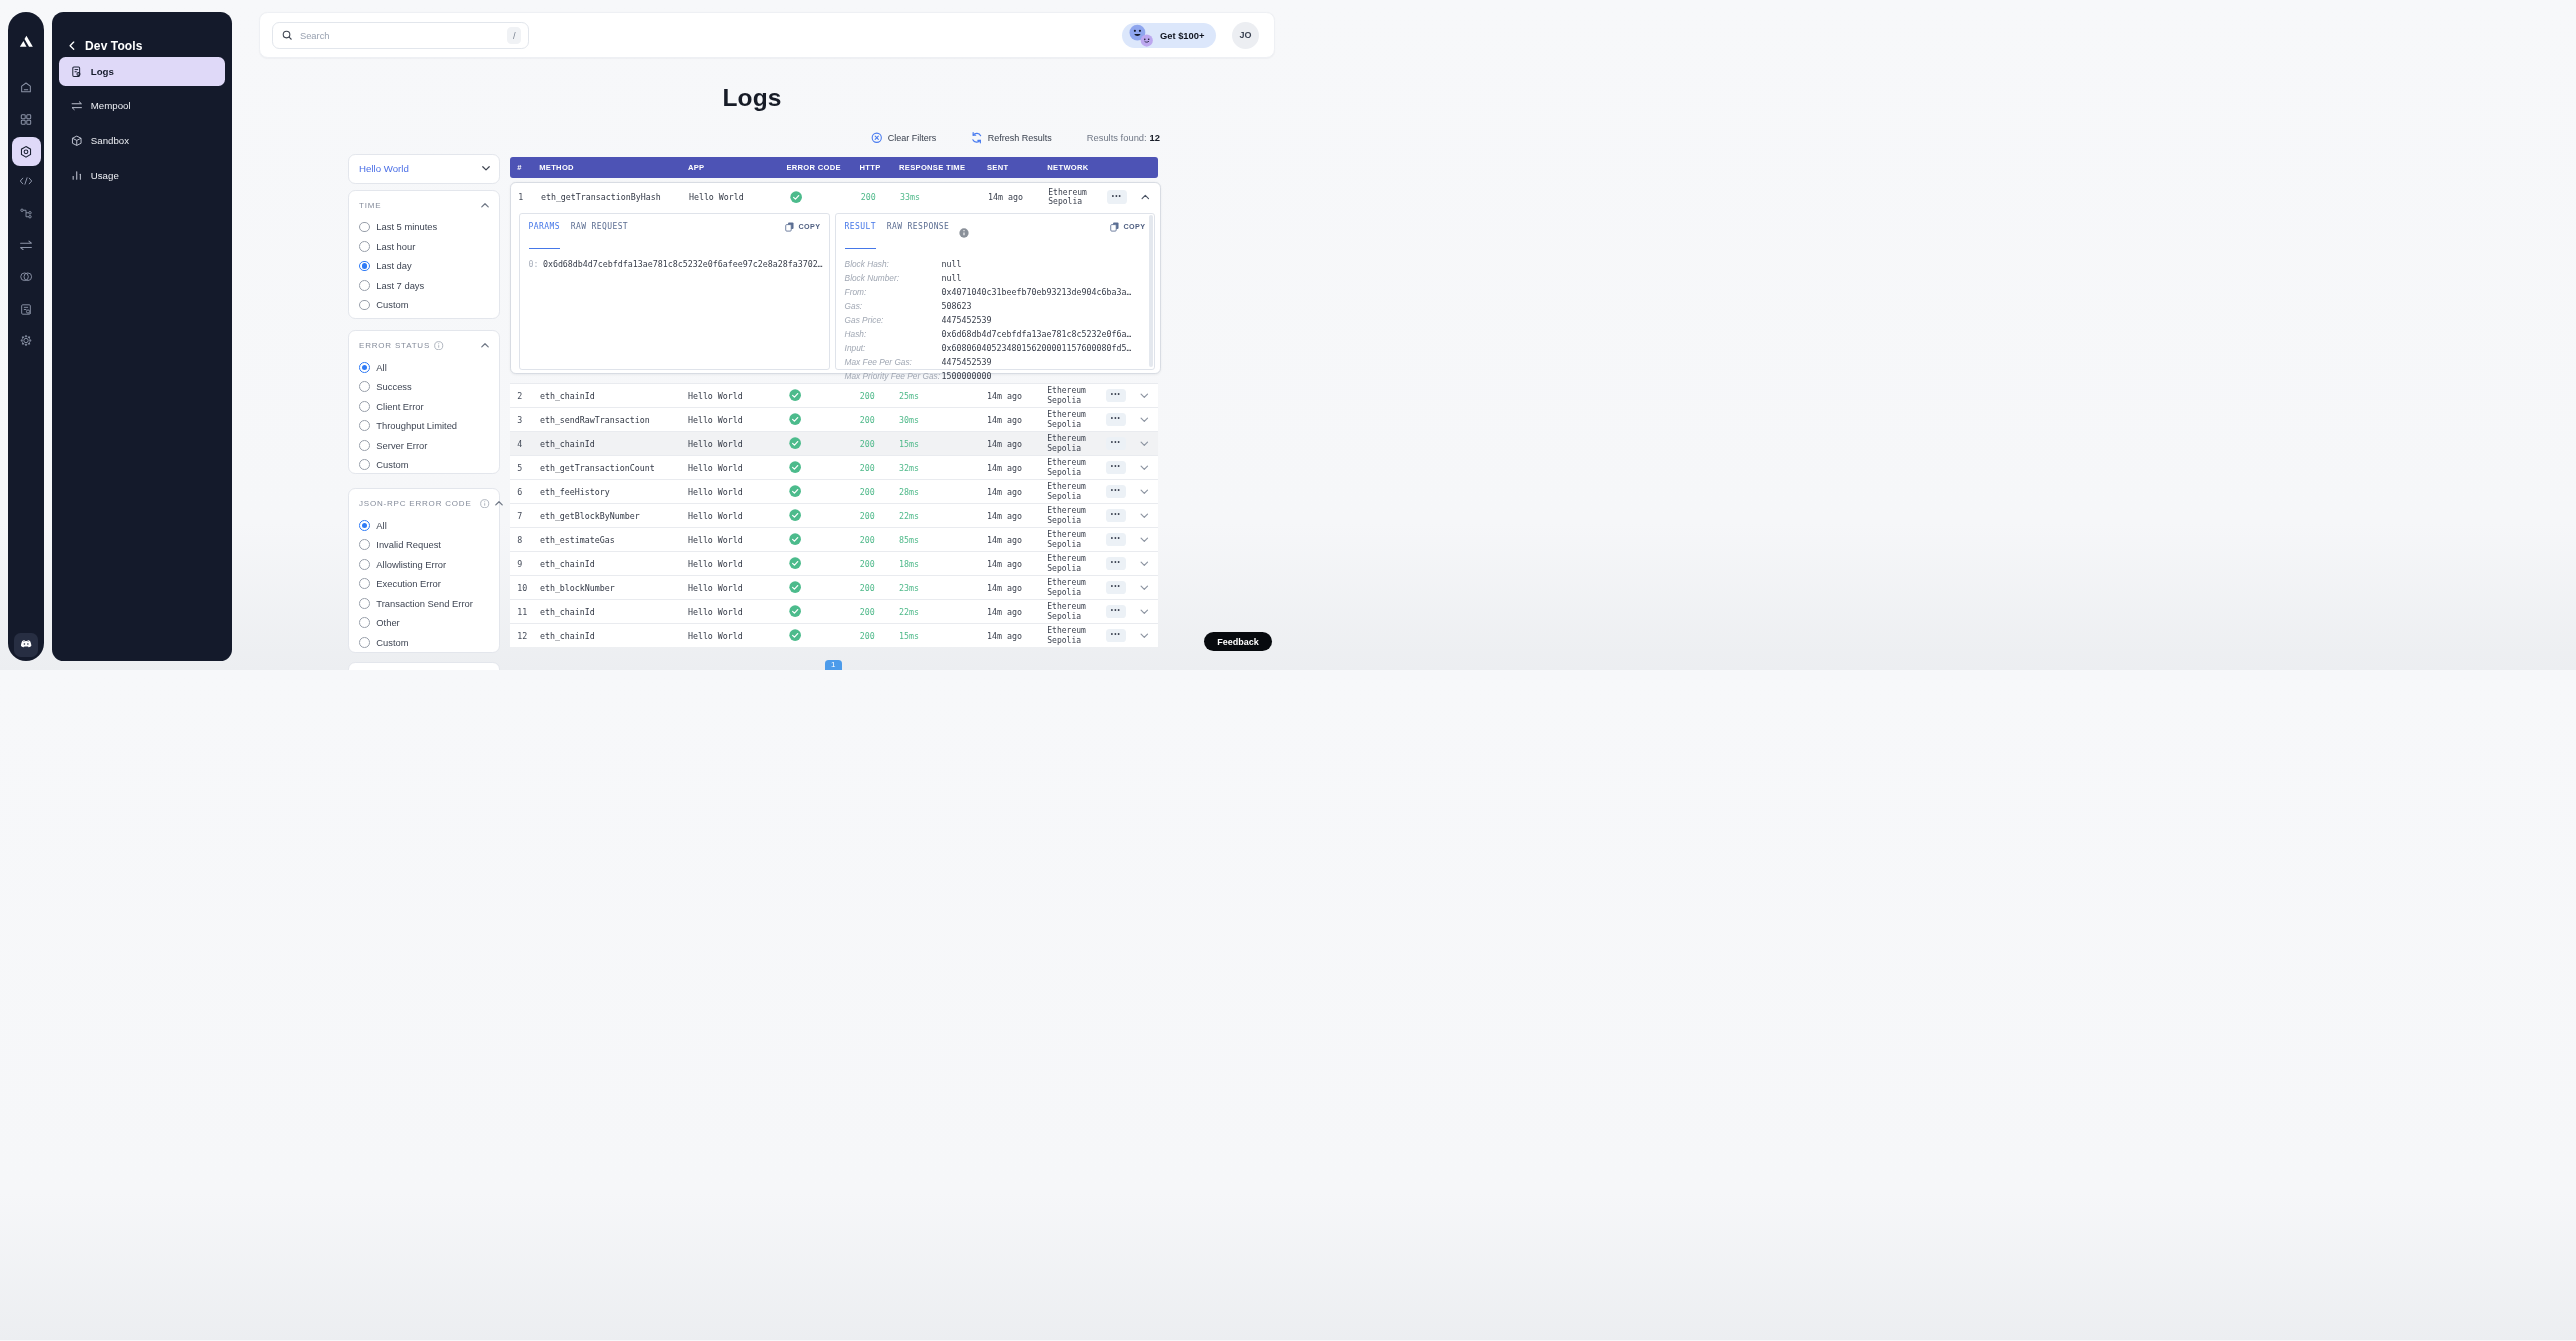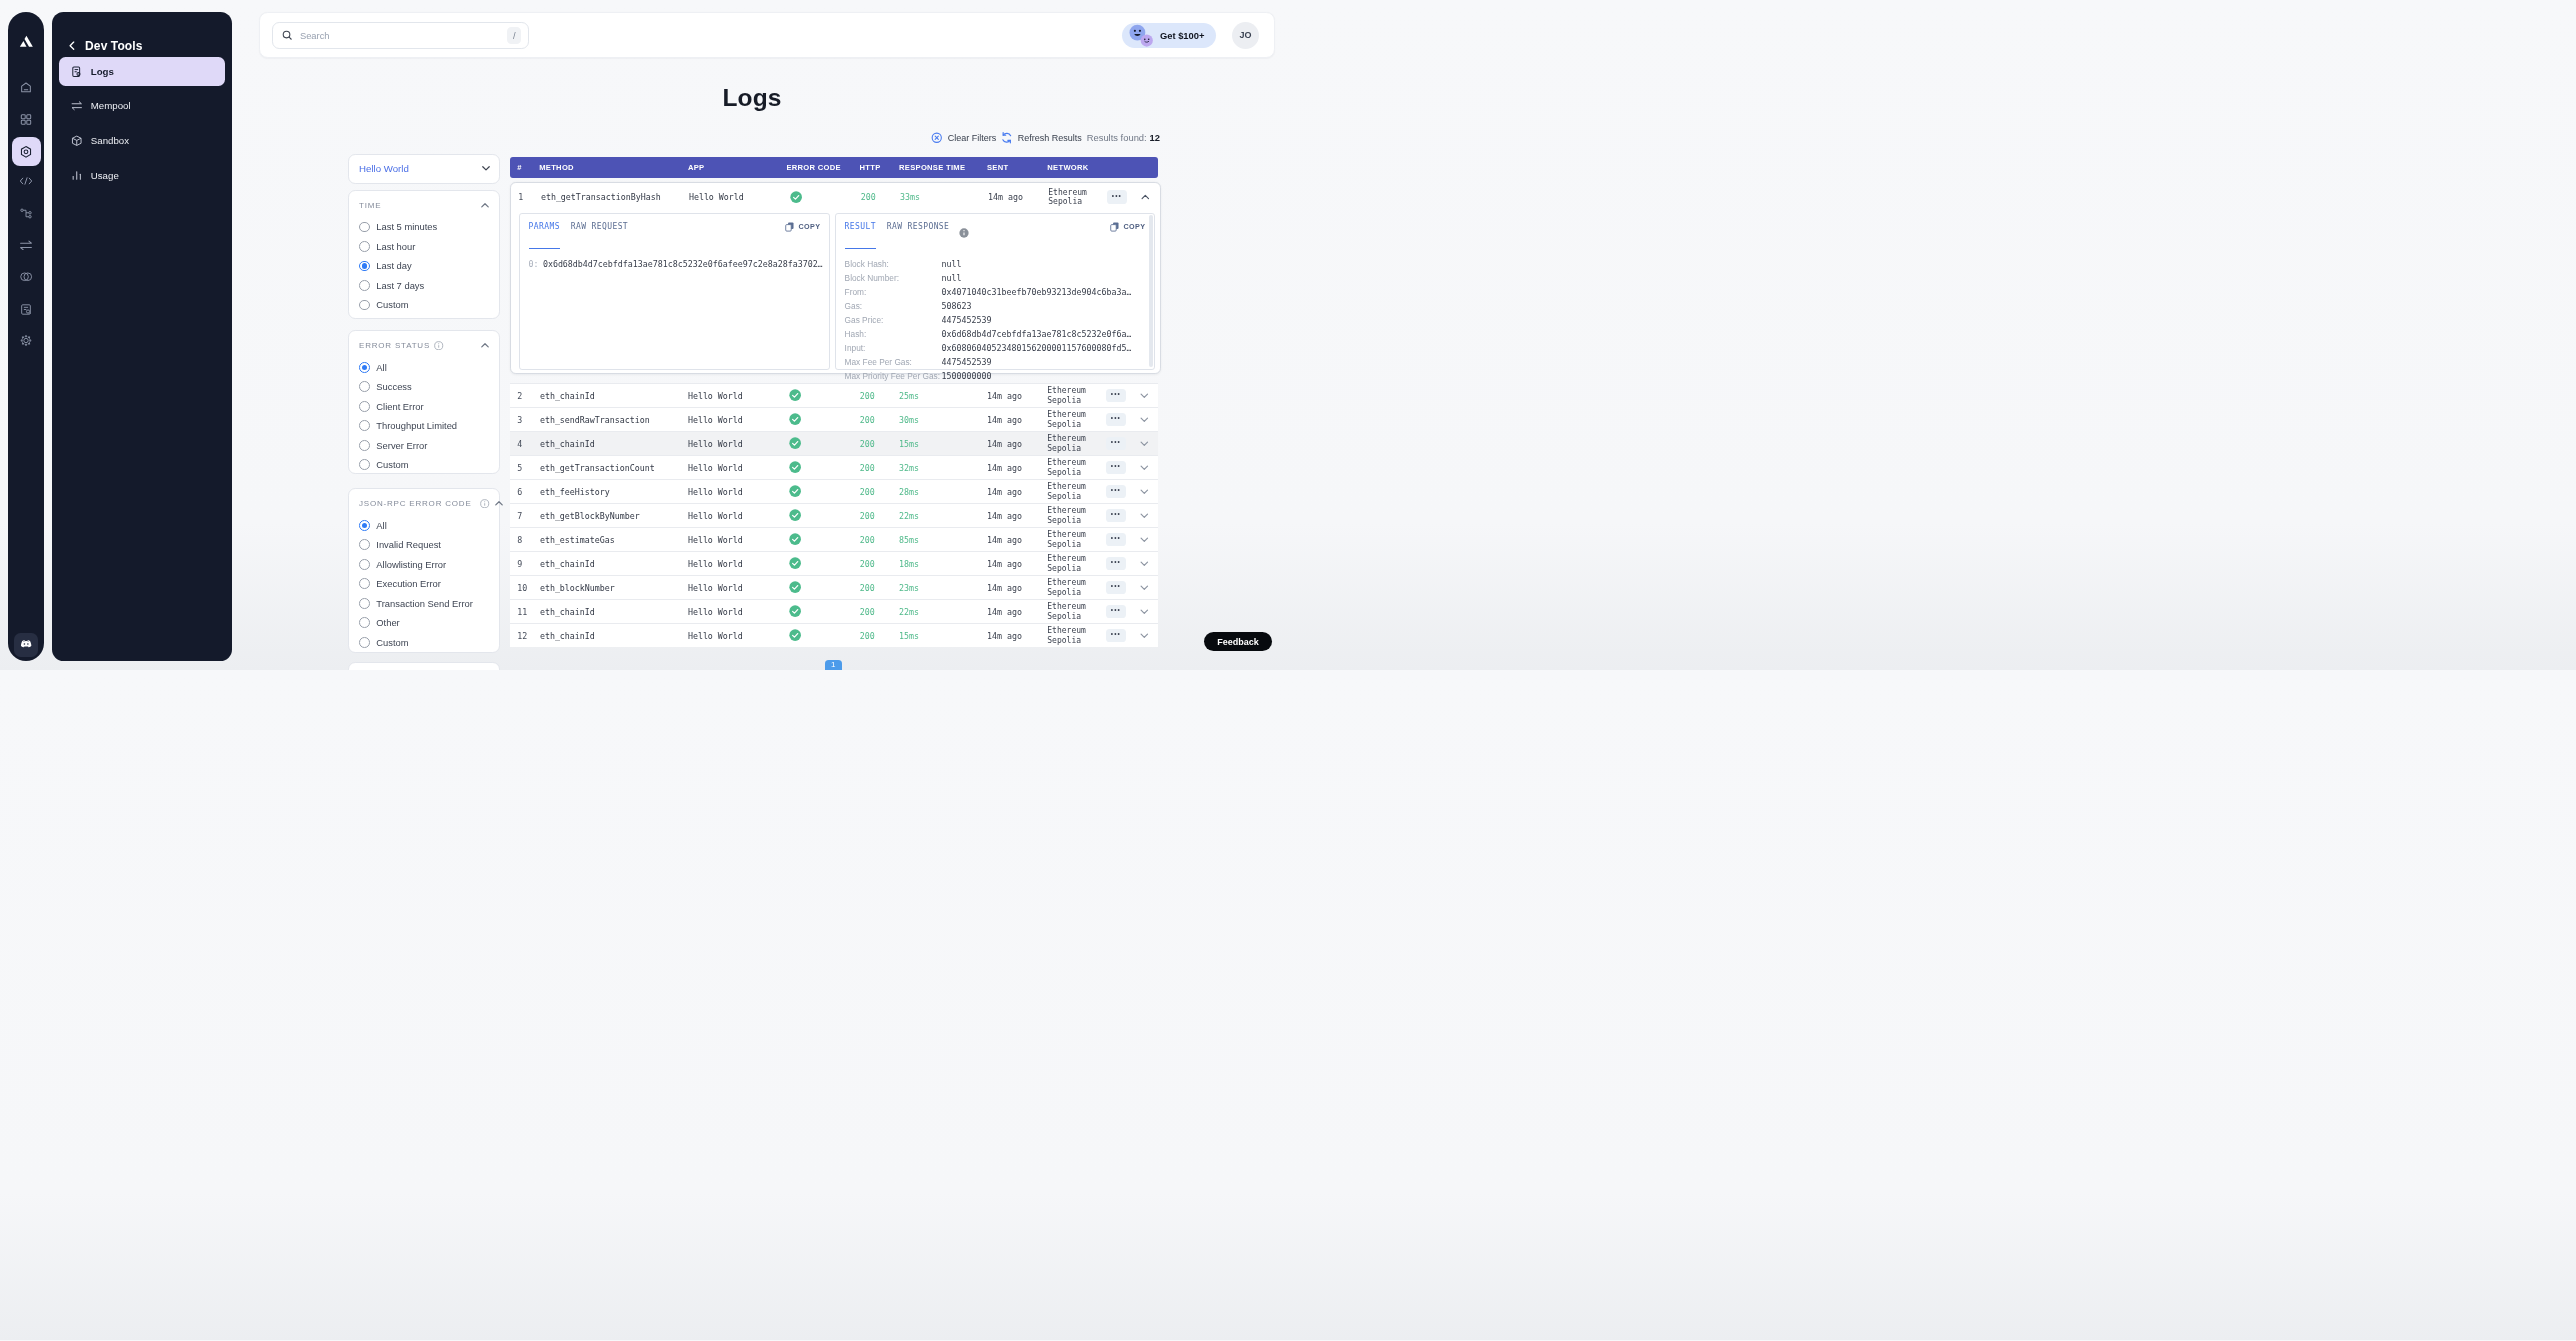--- a/index.html
+++ b/index.html
@@ -30,21 +30,21 @@
   .search { position:absolute; left:12.3px; top:9.4px; width:257px; height:27px; border:0.7px solid #E2E6EC; border-radius:7.2px; display:flex; align-items:center; padding:0 7.2px 0 8.6px; gap:7.2px; background:#fff; }
   .search .ph { font-size:9.4px; color:#98A1B0; flex:1; }
   .kbd { width:13.7px; height:17.3px; background:#F0F2F5; border-radius:4.3px; color:#7C8593; font-size:9.4px; display:flex; align-items:center; justify-content:center; }
   .promo { position:absolute; right:58px; top:10.8px; height:25px; border-radius:12.6px; background:#DCE7FB; display:flex; align-items:center; padding:0 11.5px 0 5.8px; gap:5.8px; }
   .promo-faces { position:relative; width:26px; height:23px; }
   .promo-label { font-size:9.4px; font-weight:700; color:#10141F; }
   .avatar { position:absolute; right:15px; top:9.4px; width:27px; height:27px; border-radius:50%; background:#ECEEF2; display:flex; align-items:center; justify-content:center; font-size:9px; font-weight:700; color:#3A4252; }
 
   
   .page-title { position:absolute; left:346px; top:84px; width:812px; text-align:center; font-size:24.5px; font-weight:700; color:#171C27; letter-spacing:0.1px; }
-  .toolbar { position:absolute; top:132px; left:510px; width:650px; display:flex; justify-content:flex-end; align-items:center; gap:5px; }
+  .toolbar { position:absolute; top:132px; left:510px; width:650px; display:flex; justify-content:flex-end; align-items:center; gap:35px; }
   .tbtn { display:flex; align-items:center; gap:5px; font-size:9px; color:#39404E; font-weight:500; }
   .results { font-size:9.4px; color:#707886; }
   .results b { color:#171C27; font-weight:600; margin-left:2.9px; }
 
   
   .fcard { position:absolute; left:348px; width:152px; background:#FFFFFF; border:0.7px solid #E3E6EC; border-radius:7.2px; }
   .fdrop { top:154px; height:29.6px; display:flex; align-items:center; justify-content:space-between; padding:0 8.6px 0 10px; }
   .fdrop .val { font-size:9.7px; color:#4B6FE6; }
   .fsec { padding:10px 10px 7.2px 10px; }
   .ftitle-row { display:flex; align-items:center; gap:4.3px; margin-bottom:7.2px; }
@@ -93,21 +93,21 @@
   .panel-res { left:324px; width:320px; }
   .ptabs { display:flex; gap:10.8px; padding:8px 8.6px 0 8.6px; align-items:center; }
   .ptab { font-family:"DejaVu Sans Mono", monospace; font-size:8px; letter-spacing:0.4px; color:#5C6E92; padding-bottom:17px; }
   .ptab.active { color:#4577E8; border-bottom:1.4px solid #4577E8; }
   .copy { position:absolute; right:8.6px; top:8.6px; display:flex; align-items:center; gap:3.6px; font-size:7.2px; font-weight:700; letter-spacing:0.4px; color:#4E5E80; }
   .pbody { padding:10px 8.6px 0 8.6px; font-size:8.3px; white-space:nowrap; overflow:hidden; }
   .pidx { color:#A8AFBB; margin-right:4.3px; }
   .pval { color:#383E4B; }
   .kvlist { padding:8px 10px 0 8.6px; }
   .kv { display:flex; height:14px; align-items:center; }
-  .kv .k { width:97px; flex:none; font-size:8.3px; color:#A0A7B3; white-space:nowrap; }
+  .kv .k { width:97px; flex:none; font-size:8.3px; color:#A0A7B3; white-space:nowrap;font-style:italic; }
   .kv .v { font-family:"DejaVu Sans Mono", monospace; font-size:8.3px; color:#363C49; white-space:nowrap; overflow:hidden; }
   .pscroll { position:absolute; right:1.4px; top:1.4px; bottom:1.4px; width:3.6px; border-radius:2.2px; background:#E4E8EE; }
 
   
   .rows { position:absolute; left:510px; top:383px; width:648px; background:#fff; }
   .lrow { height:24px; border-top:0.7px solid #E9EBEF; background:#fff; }
   .lrow.highlight { background:#F1F2F4; }
 
   
   .page1 { position:absolute; left:825px; top:660px; width:16.6px; height:10px; background:#4C9BEA; border-radius:3.6px 3.6px 0 0; color:#fff; font-size:8px; display:flex; justify-content:center; align-items:flex-start; line-height:10.8px; }

